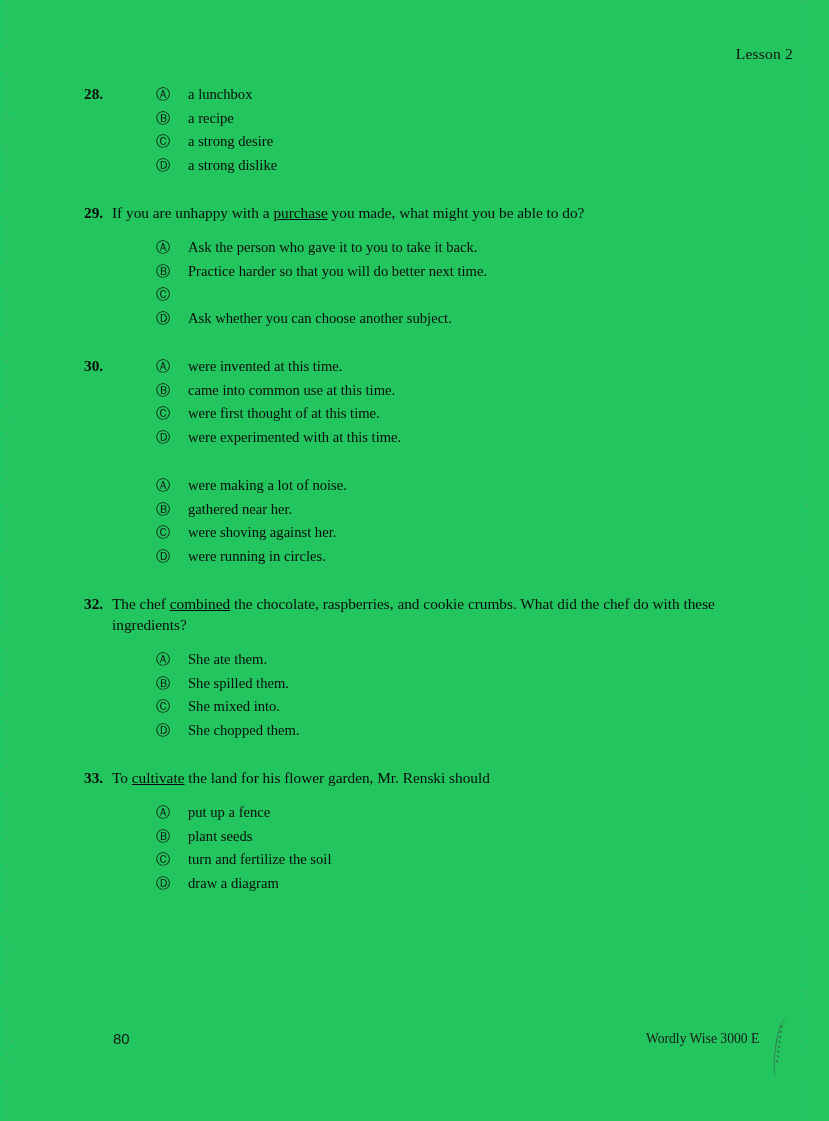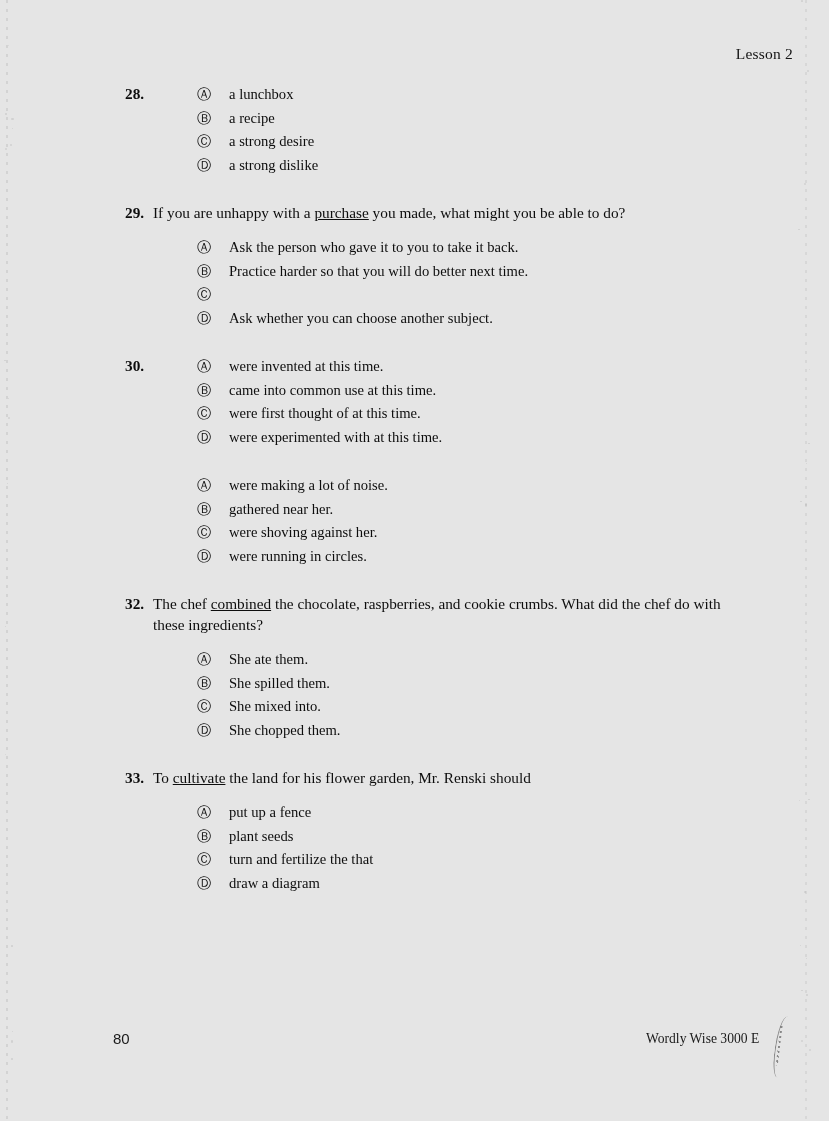--- a/index.html
+++ b/index.html
@@ -8,21 +8,21 @@
     background: #ffffff;
   }
   body {
     font-family: "Liberation Serif", "DejaVu Serif", serif;
     color: #0d0d0d;
   }
   #page {
     position: relative;
     width: 829px;
     height: 1121px;
-    background: #e5e5e5;
+    background: #22c55e;
     overflow: hidden;
   }
 
   
   .scan-edge {
     position: absolute;
     top: 0;
     width: 2px;
     height: 1121px;
     background: repeating-linear-gradient(
@@ -83,21 +83,20 @@
   
   #questions {
     position: absolute;
     top: 70px;
     left: 0;
     width: 829px;
   }
   .question {
     position: relative;
     margin-bottom: 25px;
-    padding-left: 41px;
   }
   .q-head {
     position: relative;
     padding-left: 112px;
     padding-right: 90px;
     font-size: 15.3px;
     line-height: 21px;
     text-align: left;
   }
   .q-num {
@@ -209,21 +208,21 @@
           <div class="option"><span class="opt-marker">Ⓑ</span><span class="opt-label">She spilled them.</span></div>
           <div class="option"><span class="opt-marker">Ⓒ</span><span class="opt-label">She mixed into.</span></div>
           <div class="option"><span class="opt-marker">Ⓓ</span><span class="opt-label">She chopped them.</span></div>
         </div>
       </div>
       <div class="question">
         <div class="q-head"><span class="q-num">33.</span><span class="q-text"><span>To </span><u>cultivate</u><span> the land for his flower garden, Mr. Renski should</span></span></div>
         <div class="options">
           <div class="option"><span class="opt-marker">Ⓐ</span><span class="opt-label">put up a fence</span></div>
           <div class="option"><span class="opt-marker">Ⓑ</span><span class="opt-label">plant seeds</span></div>
-          <div class="option"><span class="opt-marker">Ⓒ</span><span class="opt-label">turn and fertilize the that</span></div>
+          <div class="option"><span class="opt-marker">Ⓒ</span><span class="opt-label">turn and fertilize the soil</span></div>
           <div class="option"><span class="opt-marker">Ⓓ</span><span class="opt-label">draw a diagram</span></div>
         </div>
       </div>
     </div>
 
   <div id="footer-page-number">80</div>
 
   <div id="footer-book-title">Wordly Wise 3000 E</div>
 
 <div class="scan-speck" style="left: 804.565px; top: 503.271px; width: 2.27132px; height: 2.27132px;"></div>

